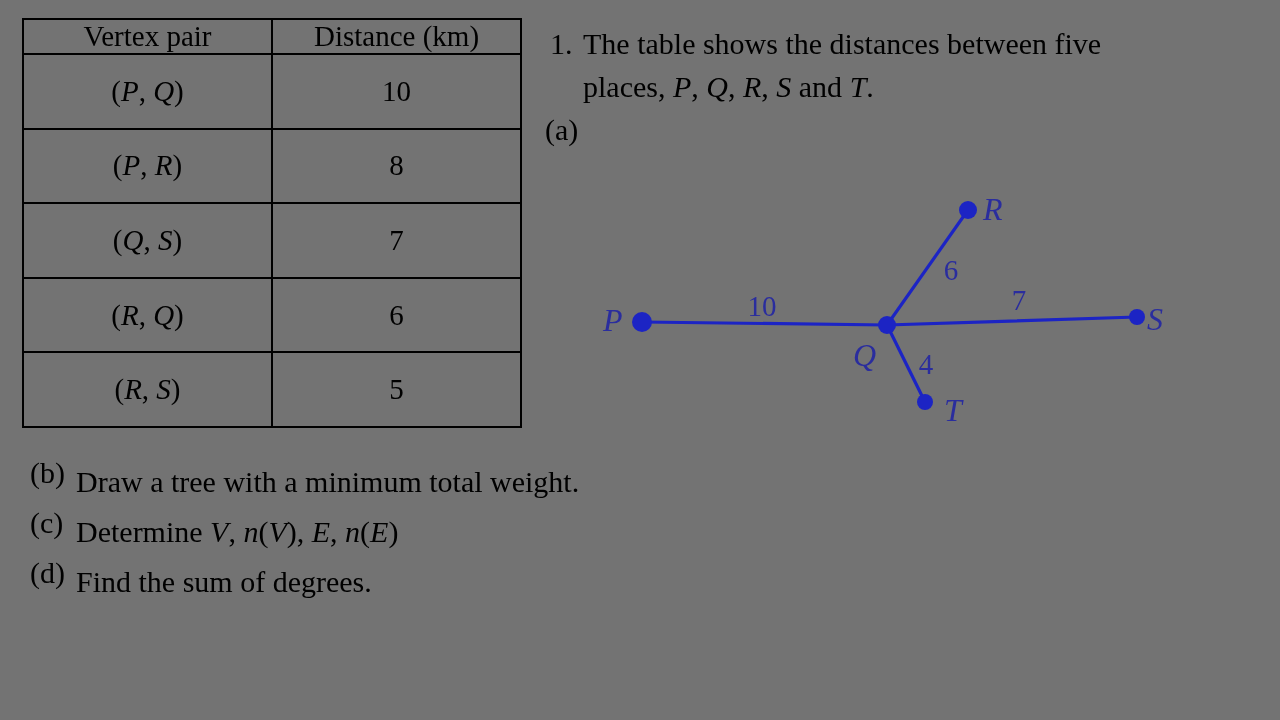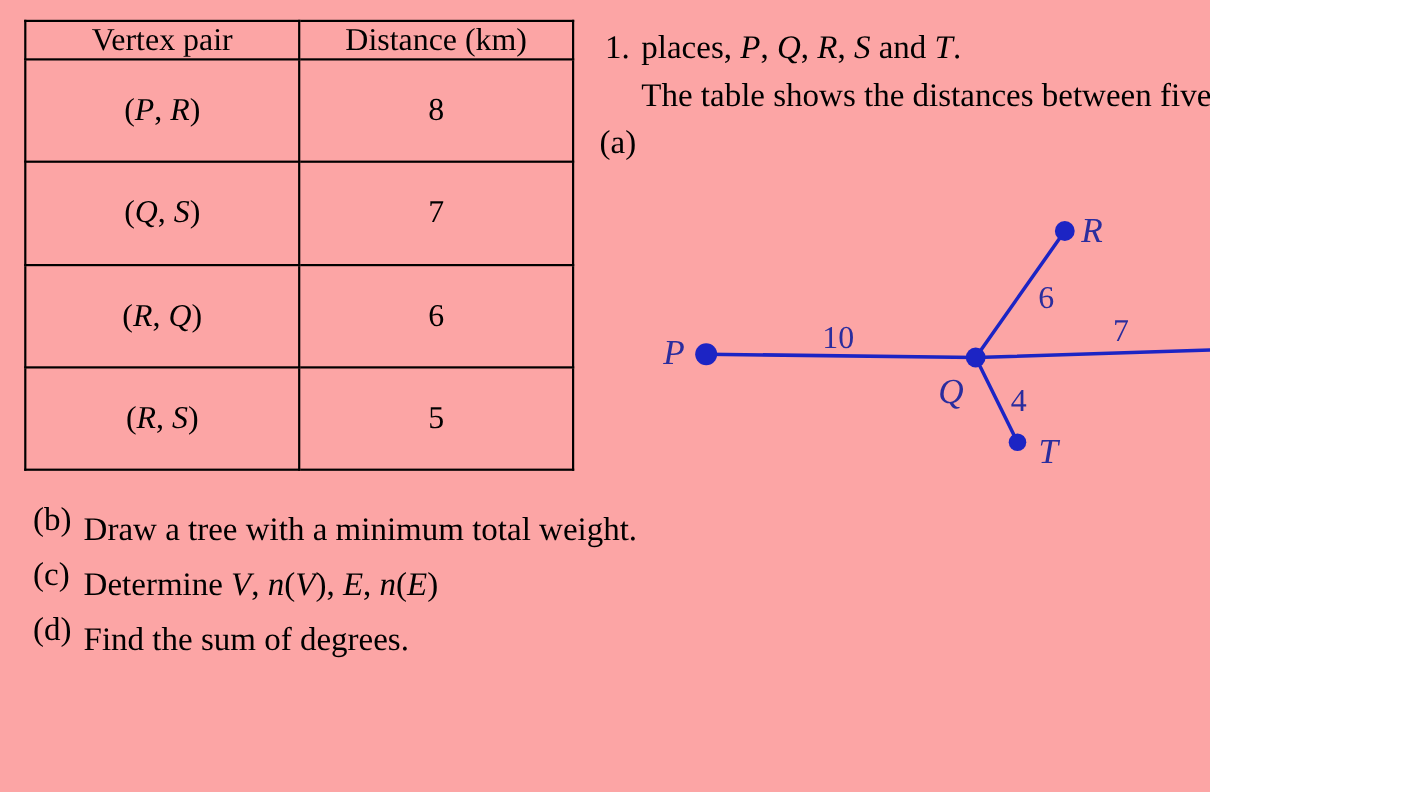--- a/index.html
+++ b/index.html
@@ -1,20 +1,20 @@
 <!DOCTYPE html>
 <html><head>
 <meta charset="utf-8">
 <style>
   html, body { margin: 0; padding: 0; background: #ffffff; }
   .canvas {
     position: relative;
-    width: 1100px;
+    width: 1280px;
     height: 720px;
-    background: #fca5a5;
+    background: #737373;
     color: #000000;
     font-family: "Liberation Serif", serif;
     overflow: hidden;
   }
   .it { font-style: italic; }
 
   
   .dist-table {
     position: absolute;
     left: 22px;
@@ -68,20 +68,24 @@
 
   <table class="dist-table">
     <thead>
       <tr>
         <th>Vertex pair</th>
         <th>Distance (km)</th>
       </tr>
     </thead>
     <tbody>
         <tr>
+          <td><span>(</span><span class="it">P</span><span>, </span><span class="it">Q</span><span>)</span></td>
+          <td>10</td>
+        </tr>
+        <tr>
           <td><span>(</span><span class="it">P</span><span>, </span><span class="it">R</span><span>)</span></td>
           <td>8</td>
         </tr>
         <tr>
           <td><span>(</span><span class="it">Q</span><span>, </span><span class="it">S</span><span>)</span></td>
           <td>7</td>
         </tr>
         <tr>
           <td><span>(</span><span class="it">R</span><span>, </span><span class="it">Q</span><span>)</span></td>
           <td>6</td>
@@ -89,22 +93,22 @@
         <tr>
           <td><span>(</span><span class="it">R</span><span>, </span><span class="it">S</span><span>)</span></td>
           <td>5</td>
         </tr>
       </tbody>
   </table>
 
   <div class="intro textrow">
     <span class="plabel">1.</span>
     <div class="lines">
+        <div class="tline"><span>The table shows the distances between five</span></div>
         <div class="tline"><span>places, </span><span class="it">P</span><span>, </span><span class="it">Q</span><span>, </span><span class="it">R</span><span>, </span><span class="it">S</span><span> and </span><span class="it">T</span><span>.</span></div>
-        <div class="tline"><span>The table shows the distances between five</span></div>
       </div>
   </div>
 
   <div class="part-a textrow">
     <span class="plabel">(a)</span>
     <div class="lines">
       </div>
   </div>
 
   <svg id="graph-svg" viewBox="0 0 1280 720">

